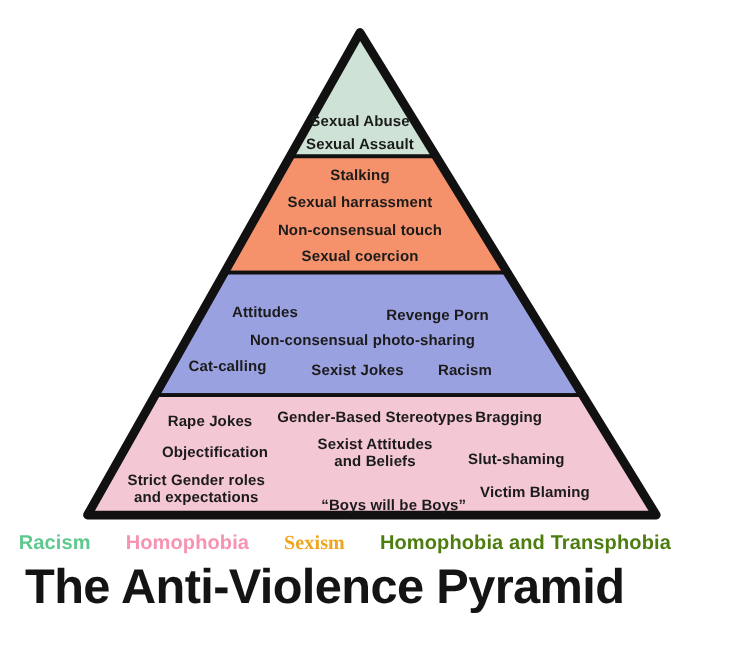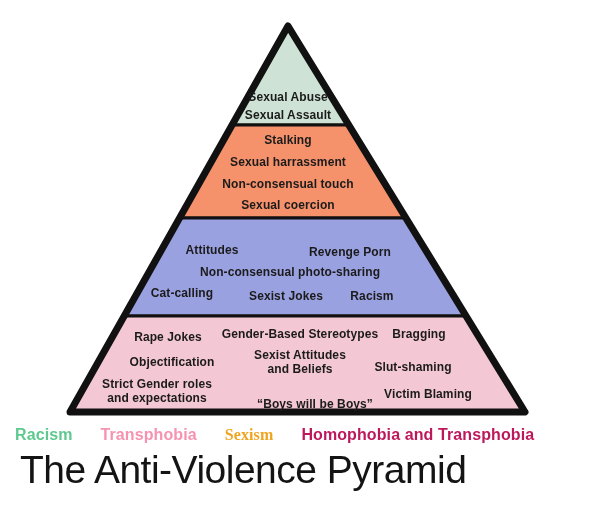--- a/index.html
+++ b/index.html
@@ -27,21 +27,21 @@
     font-weight:bold;
     white-space:nowrap;
     letter-spacing:0.1px;
   }
   .title{
     position:absolute;
     left:20px;
     top:448px;
     margin:0;
     font-size:39px;
-    font-weight:normal;
+    font-weight:bold;
     color:#141414;
     letter-spacing:-0.5px;
     line-height:1.15;
   }
 </style>
 </head>
 <body>
 
 <div class="canvas">
 
@@ -63,33 +63,33 @@
 
   <div class="plabel" style="left:212px;top:250px">Attitudes</div>
   <div class="plabel" style="left:350px;top:252px">Revenge Porn</div>
   <div class="plabel" style="left:290px;top:272px">Non-consensual photo-sharing</div>
   <div class="plabel" style="left:182px;top:293px">Cat-calling</div>
   <div class="plabel" style="left:286px;top:296px">Sexist Jokes</div>
   <div class="plabel" style="left:372px;top:296px">Racism</div>
 
   <div class="plabel" style="left:168px;top:337px">Rape Jokes</div>
   <div class="plabel" style="left:300px;top:334px">Gender-Based Stereotypes</div>
-  <div class="plabel" style="left:419px;top:334px">Bragging</div>
+  <div class="plabel" style="left:407px;top:334px">Bragging</div>
   <div class="plabel" style="left:172px;top:362px">Objectification</div>
   <div class="plabel" style="left:300px;top:362px">Sexist Attitudes
 and Beliefs</div>
   <div class="plabel" style="left:413px;top:367px">Slut-shaming</div>
   <div class="plabel" style="left:157px;top:391px">Strict Gender roles
 and expectations</div>
   <div class="plabel" style="left:315px;top:404px">“Boys will be Boys”</div>
   <div class="plabel" style="left:428px;top:394px">Victim Blaming</div>
 
   <div class="legend">
     <span style="color: rgb(94, 201, 143);">Racism</span>
-    <span style="color: rgb(246, 147, 177);">Transphobia</span>
+    <span style="color: rgb(246, 147, 177);">Homophobia</span>
     <span style="color: rgb(239, 165, 31); font-family: Liberation Serif, serif;">Sexism</span>
-    <span style="color: #be185d;">Homophobia and Transphobia</span>
+    <span style="color: #4d7c0f;">Homophobia and Transphobia</span>
     <span style="color: #404040;">Ableism</span>
   </div>
 
   <h1 class="title">The Anti-Violence Pyramid</h1>
 
 </div>
 
 </body></html>

